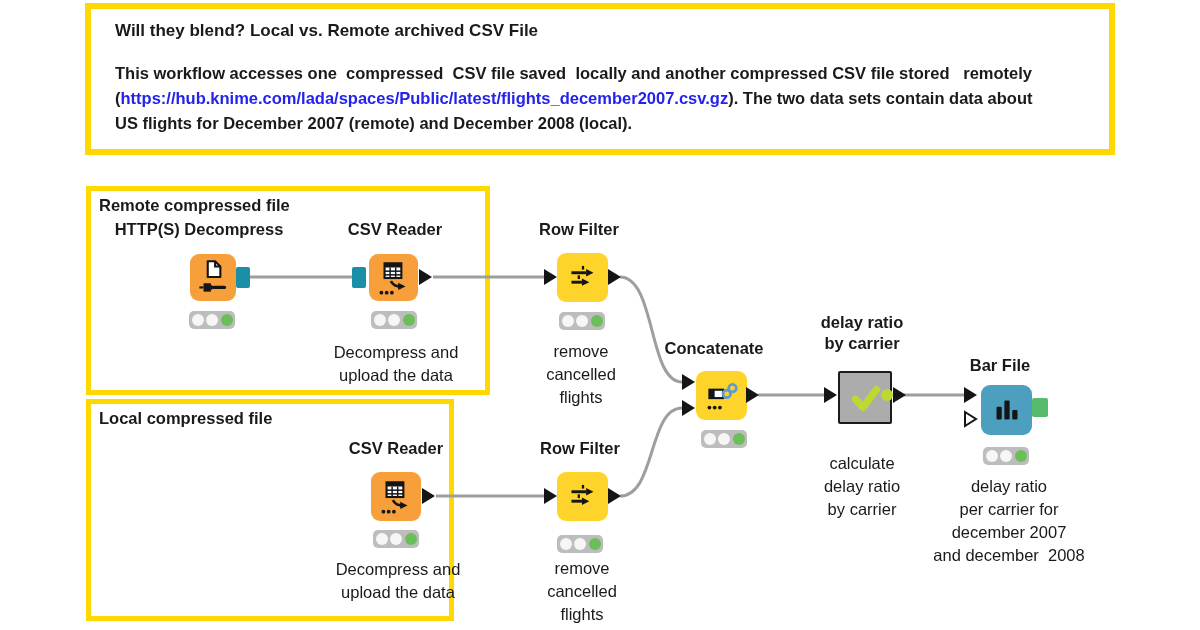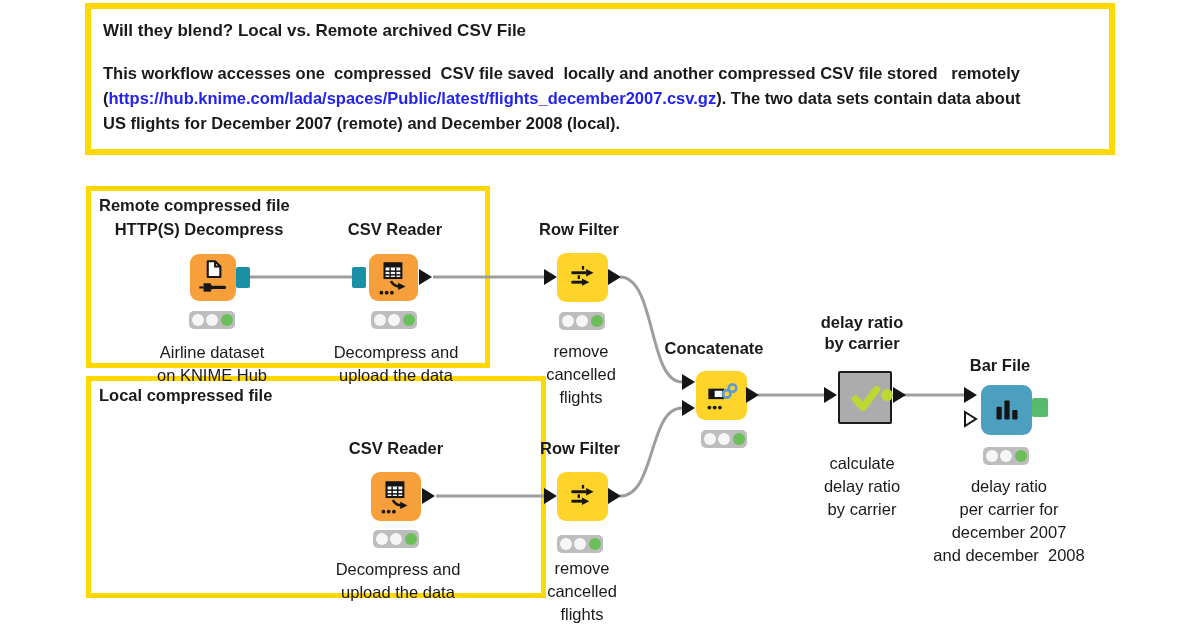--- a/index.html
+++ b/index.html
@@ -47,29 +47,29 @@
   .node-title{position:absolute;z-index:2;transform:translateX(-50%);font-size:16.5px;font-weight:bold;
     line-height:21px;text-align:center;white-space:pre-line;}
   .caption{position:absolute;z-index:2;transform:translateX(-50%);font-size:16.5px;line-height:23px;
     text-align:center;white-space:pre-wrap;}
 </style>
 </head>
 <body>
 
 <div class="canvas">
 
-  <div class="ann-box" style="left:85px;top:3px;width:1030px;height:152px;padding:8px 12px;">
+  <div class="ann-box" style="left:85px;top:3px;width:1030px;height:152px;padding:8px 24px;">
     <div class="ann-title">Will they blend? Local vs. Remote archived CSV File</div>
     <div class="ann-body"><span>This workflow accesses one  </span><b>compressed</b><span>  CSV file saved  </span><b>locally</b><span> and another compressed CSV file stored   </span><b>remotely</b><br><span>(</span><a class="link">https://hub.knime.com/lada/spaces/Public/latest/flights_december2007.csv.gz</a><span>). The two data sets contain data about</span><br><span>US flights for December 2007 (remote) and December 2008 (local).</span></div>
   </div>
 
-  <div class="group-box" style="left:86px;top:186px;width:404px;height:182px;">
+  <div class="group-box" style="left:86px;top:186px;width:404px;height:209px;">
     <div class="group-label">Remote compressed file</div>
   </div>
-  <div class="group-box" style="left:86px;top:376px;width:460px;height:222px;">
+  <div class="group-box" style="left:86px;top:399px;width:368px;height:222px;">
     <div class="group-label">Local compressed file</div>
   </div>
 
   <svg class="wires" width="1200" height="630" viewBox="0 0 1200 630">
     <path d="M250,277 H353"></path>
     <path d="M433,277 H544"></path>
     <path d="M620,277 C656,277 648,382 682,382"></path>
     <path d="M436,496 H544"></path>
     <path d="M620,496 C656,496 648,408 682,408"></path>
     <path d="M758,395 H824"></path>
@@ -86,22 +86,20 @@
       <path d="M18 26.5 l4 2.5 l-4 2.5 z" fill="#151515"></path>
       <path d="M21 29 h10" stroke="#151515" stroke-width="3" stroke-linecap="round"></path>
     </svg>
   </div>
   <div class="teal-port" style="left:236px;top:267px;"></div>
   <div class="traffic" style="left:189px;top:311px;">
     <span class="dot"></span>
       <span class="dot"></span>
       <span class="dot on"></span>
   </div>
-  <div class="caption" style="left:212px;top:341px;">Airline dataset
-on KNIME Hub</div>
 
   <div class="node-title" style="left:395px;top:219px;">CSV Reader</div>
   <div class="node orange" style="left:369px;top:254px;width:49px;height:47px;">
     <svg viewBox="0 0 40 40">
       <rect x="11" y="6" width="16" height="14" fill="#fff" stroke="#151515" stroke-width="2"></rect>
       <rect x="11" y="6" width="16" height="4" fill="#151515"></rect>
       <line x1="16.3" y1="10" x2="16.3" y2="20" stroke="#151515" stroke-width="1.4"></line>
       <line x1="21.6" y1="10" x2="21.6" y2="20" stroke="#151515" stroke-width="1.4"></line>
       <line x1="11" y1="13.5" x2="27" y2="13.5" stroke="#151515" stroke-width="1.4"></line>
       <line x1="11" y1="17" x2="27" y2="17" stroke="#151515" stroke-width="1.4"></line>

